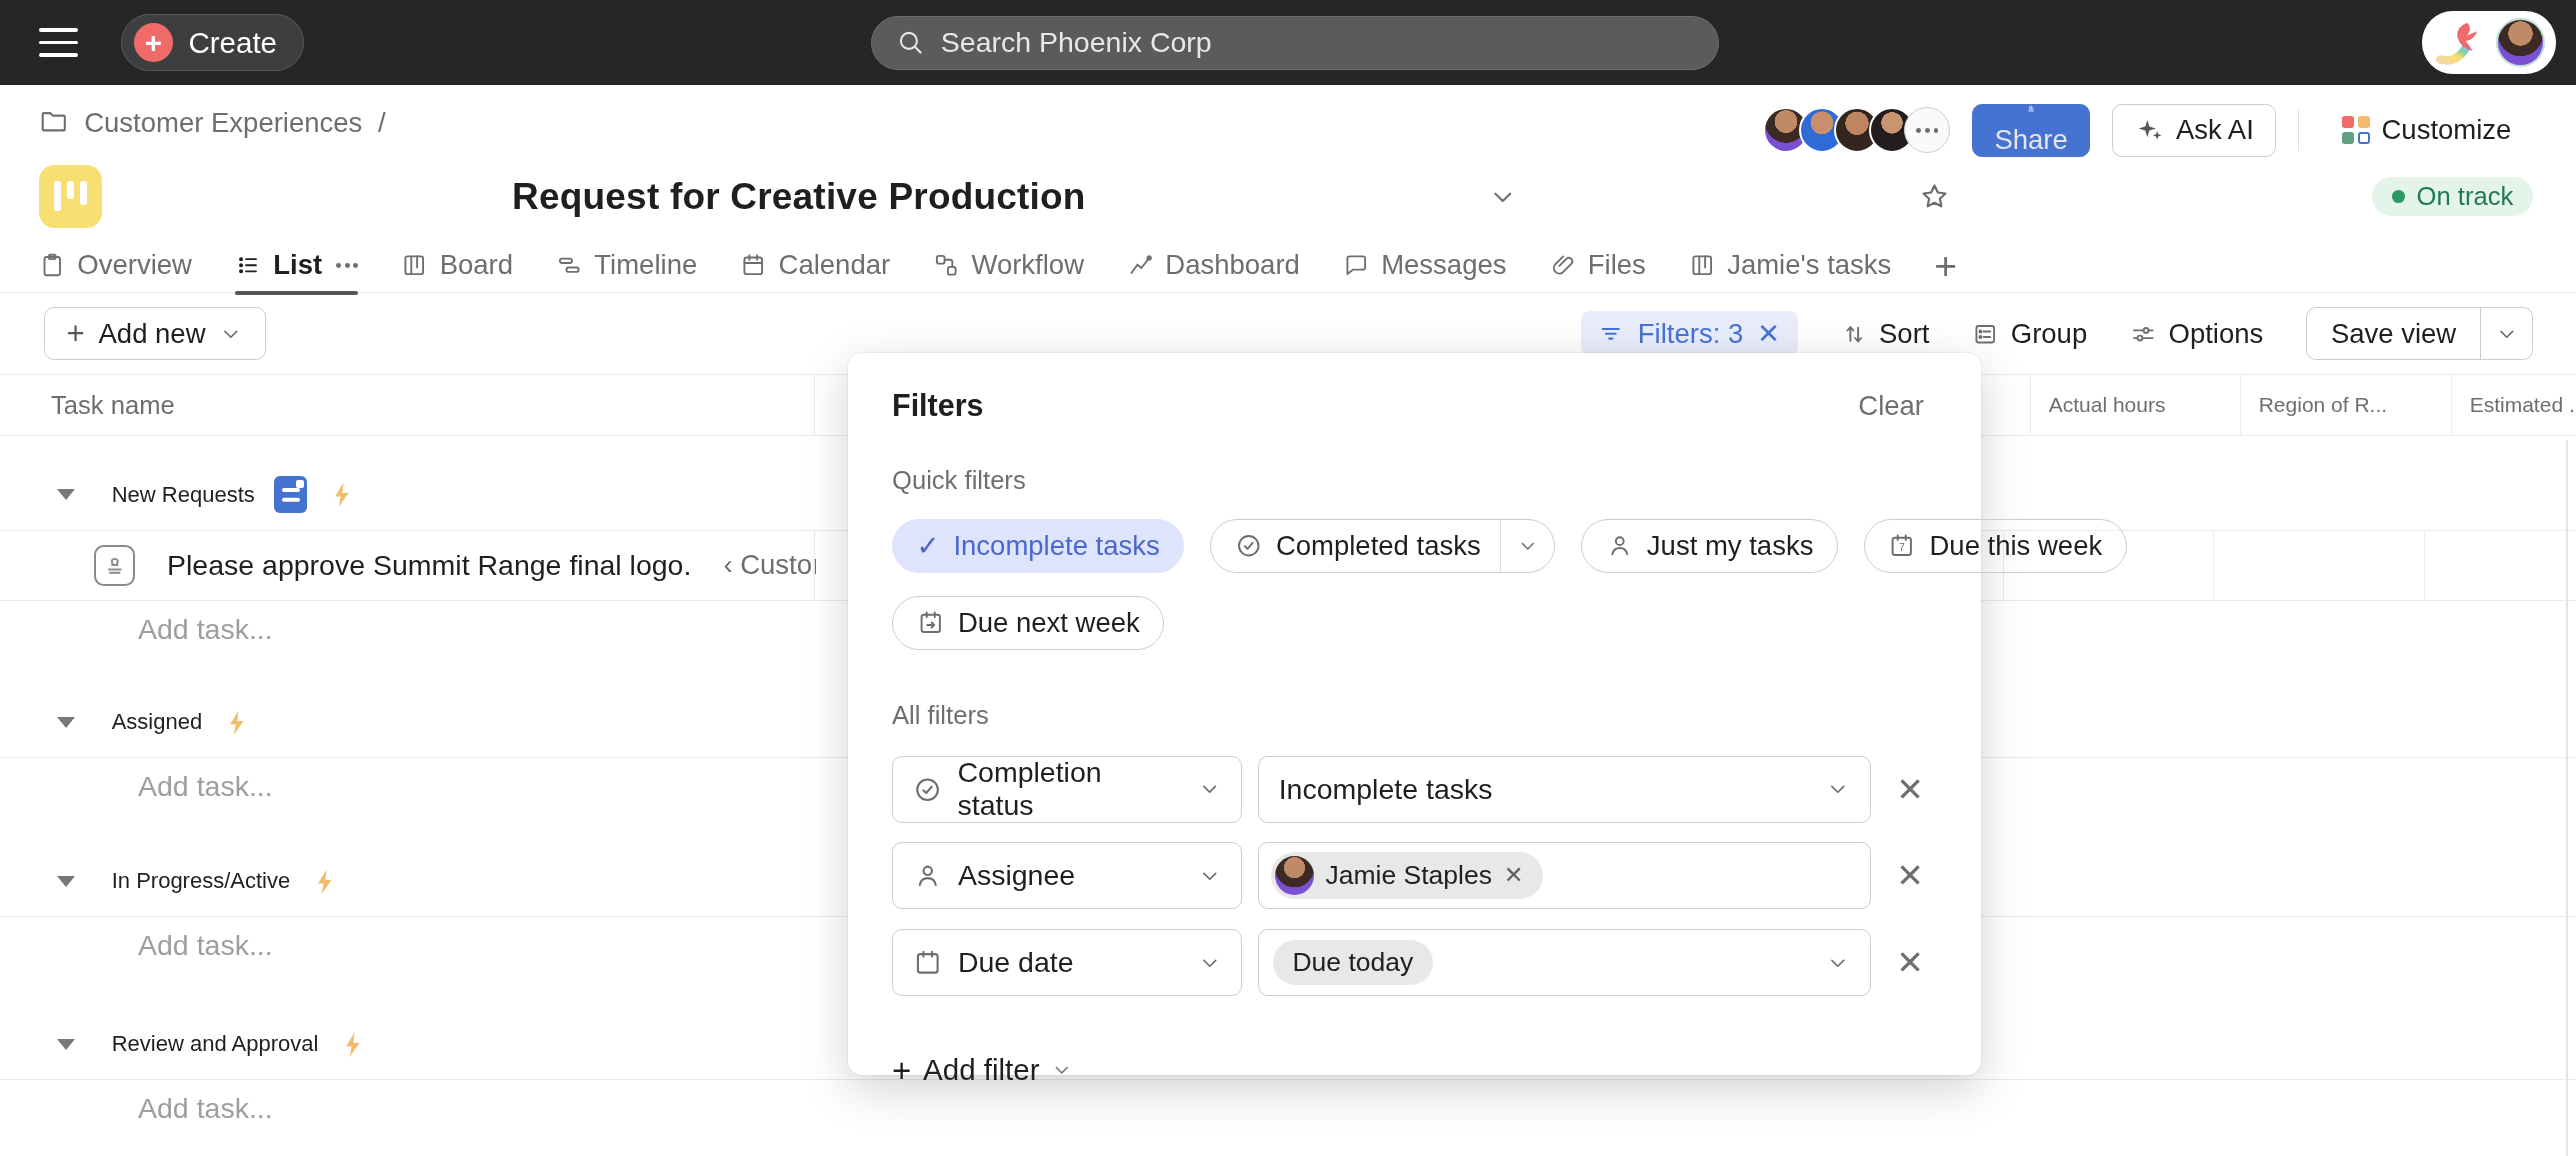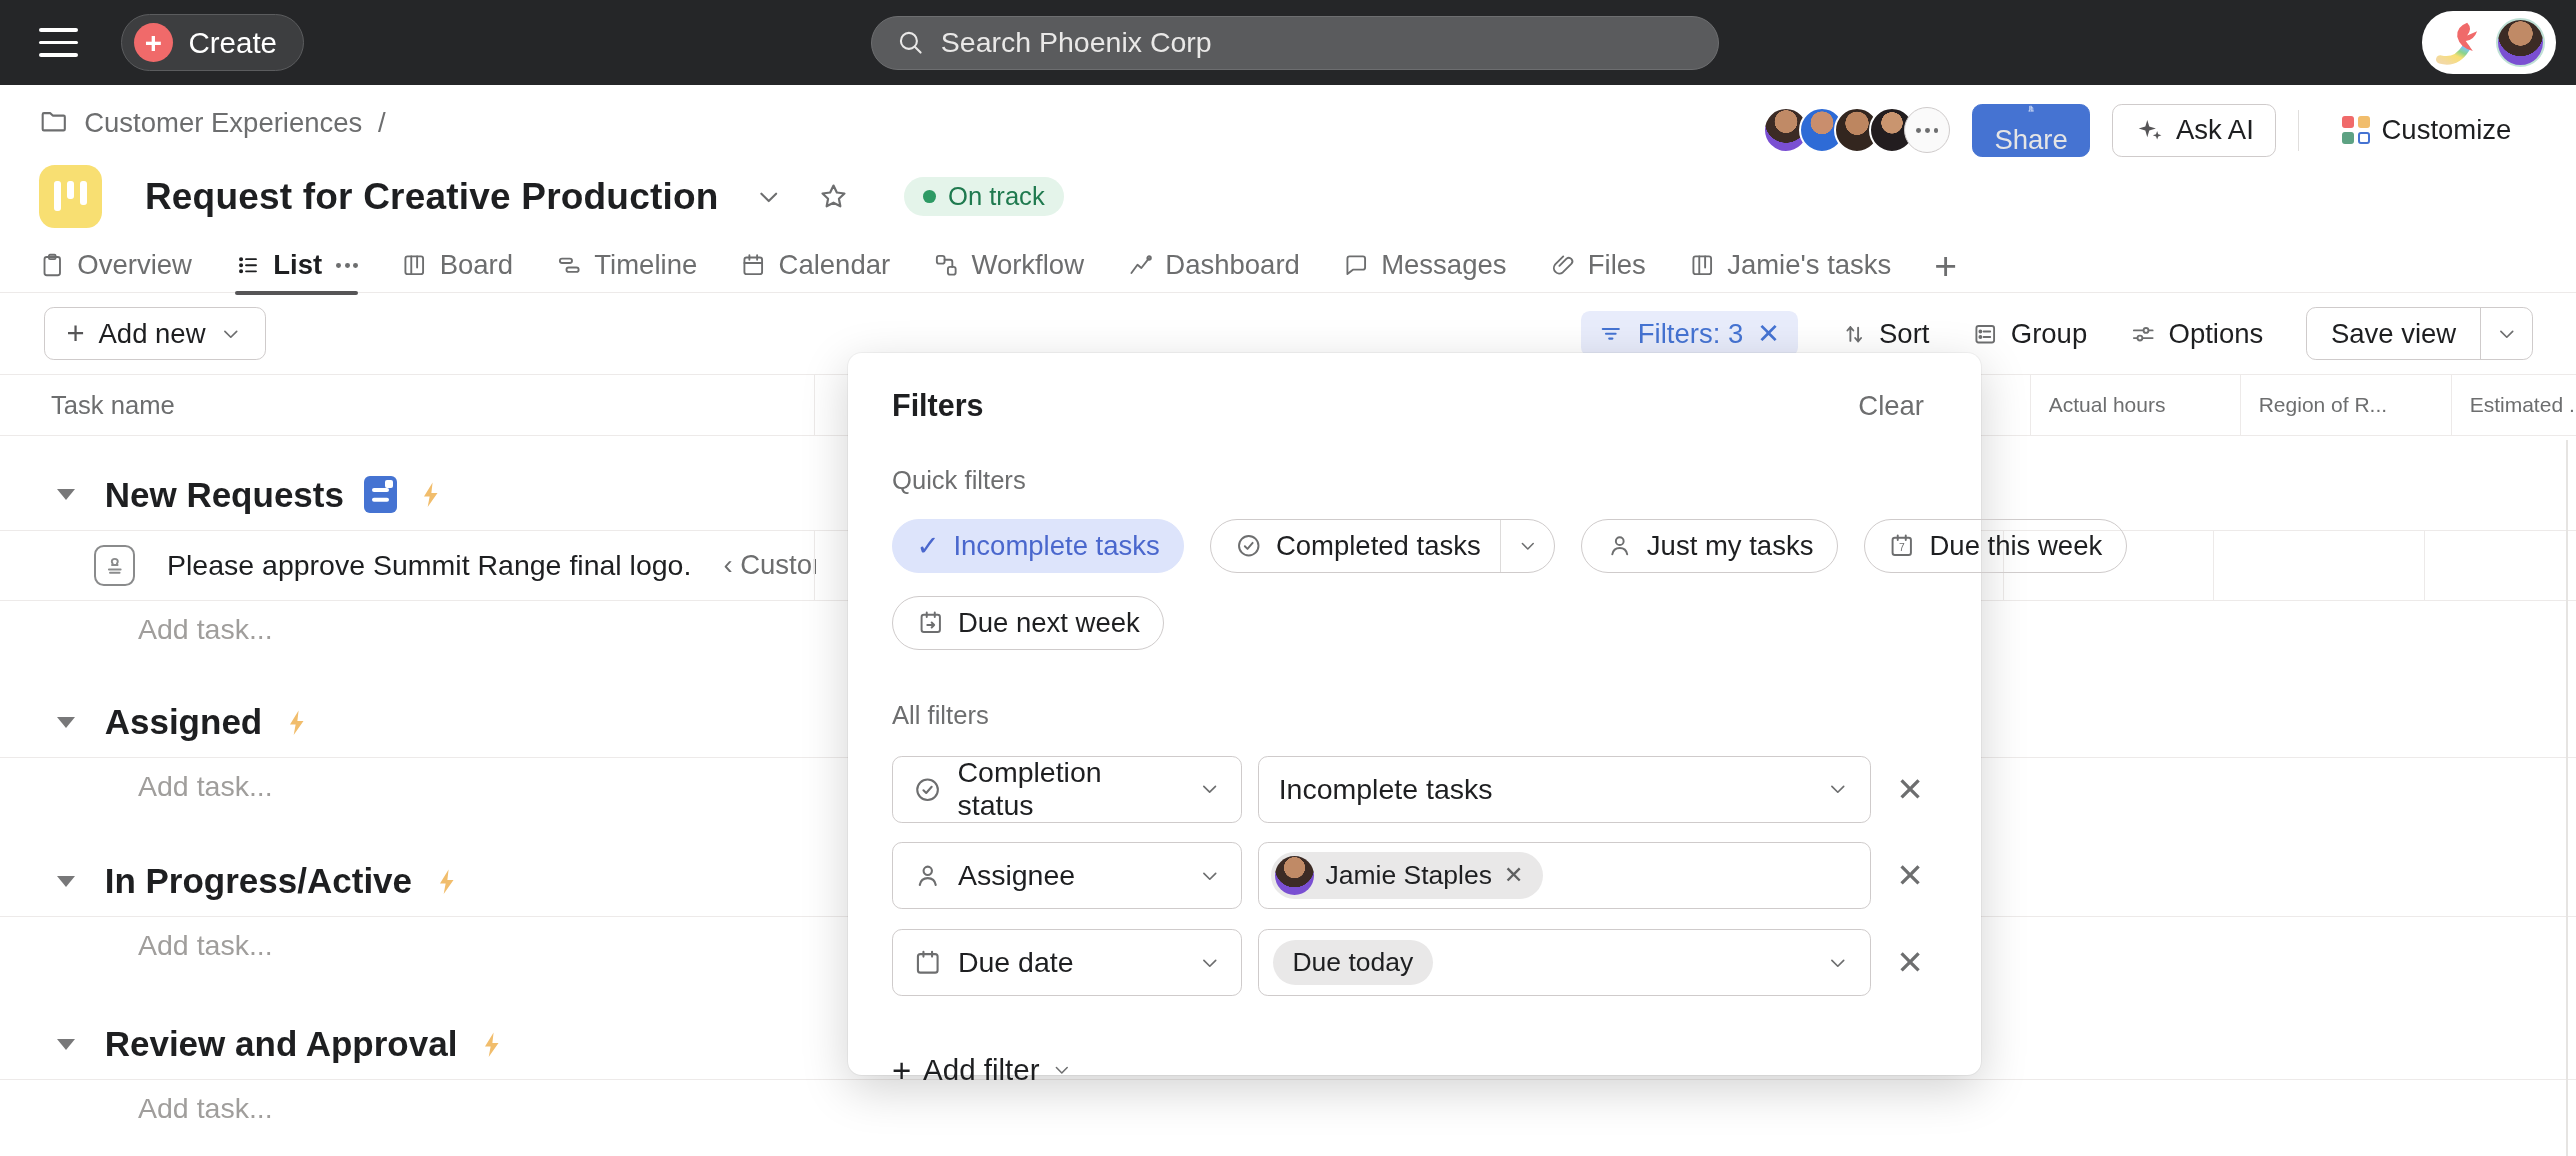--- a/index.html
+++ b/index.html
@@ -38,21 +38,21 @@
   .facepile .avatar{width:46px;height:46px;border:2px solid #fff;}
   .facepile .avatar + .avatar{margin-left:-10.8px;}
   .face-more{width:46px;height:46px;margin-left:-10.8px;border-radius:50%;background:#fafafa;border:1px solid var(--border);display:flex;align-items:center;justify-content:center;gap:3.9px;}
   .face-more i{width:4.9px;height:4.9px;border-radius:50%;background:var(--muted);}
   .btn{display:flex;align-items:center;gap:11.8px;height:53px;padding:0 21.6px;border:1px solid var(--border);border-radius:9.8px;background:#fff;font-size:27.5px;color:var(--ink);cursor:pointer;}
   .btn-share{background:var(--accent);border-color:var(--accent);color:#e5e5e5;flex-direction:column;}
   .vdiv{width:1px;height:41px;background:#e0dedd;}
   .cust-grid{display:grid;grid-template-columns:11.8px 11.8px;grid-template-rows:11.8px 11.8px;gap:3.9px;}
   .cust-grid i{border-radius:2.9px;}
   .cg1{background:#f06a6a}.cg2{background:#f1bd6c}.cg3{background:#5da283}.cg4{background:#fff;border:2.5px solid var(--accent);}
-  .titlerow{display:flex;align-items:center;margin-top:11.8px;height:67px;gap:35px;}
+  .titlerow{display:flex;align-items:center;margin-top:11.8px;height:67px;gap:7px;justify-content:space-between;}
   .proj-icon{width:63px;height:63px;border-radius:15.7px;background:#f8df72;display:flex;align-items:flex-start;justify-content:center;gap:5.9px;padding-top:15.7px;}
   .proj-icon i{width:6.9px;border-radius:2.9px;background:#fff;display:block;}
   .proj-title{font-size:37px;font-weight:700;margin-left:7.9px;letter-spacing:0.2px;}
   .status-badge{margin-left:19.7px;display:flex;align-items:center;gap:11.8px;height:39px;padding:0 19.7px;border-radius:19.7px;background:#e4f4ea;color:#1f7a4f;font-size:25.6px;font-weight:500;}
   .status-dot{width:12.8px;height:12.8px;border-radius:50%;background:#2d9a64;}
 
   
   .tabs{display:flex;align-items:center;gap:43px;padding:0 39px;height:55px;border-bottom:1px solid var(--line);margin-top:7.9px;}
   .tab{position:relative;display:flex;align-items:center;gap:11.8px;height:55px;color:var(--muted);font-size:27.5px;cursor:pointer;white-space:nowrap;}
   .tab.active{color:var(--ink);font-weight:700;}
@@ -73,21 +73,21 @@
 
   
   .thead{position:relative;height:62px;border-top:1px solid var(--line);border-bottom:1px solid var(--line);}
   .th-task{position:absolute;left:51px;top:0;bottom:0;display:flex;align-items:center;color:var(--muted);font-size:25.6px;}
   .th-col{position:absolute;top:0;bottom:0;border-left:1px solid var(--line);display:flex;align-items:center;padding-left:17.7px;color:var(--muted);font-size:21px;white-space:nowrap;overflow:hidden;margin-left:27px;}
   .colsep{position:absolute;top:0;bottom:0;border-left:1px solid var(--line);}
   .scrollline{position:absolute;right:7.9px;top:440px;bottom:0;width:2px;background:#e6e4e2;}
 
   .sec-h{display:flex;align-items:center;gap:19.7px;height:71px;padding-left:57px;border-bottom:1px solid var(--line);}
   .tri{width:0;height:0;border-left:9.8px solid transparent;border-right:9.8px solid transparent;border-top:11.8px solid #787879;cursor:pointer;}
-  .sec-name{font-size:35px;font-weight:700;margin-left:10px;}
+  .sec-name{font-size:22px;font-weight:400;margin-left:17px;}
   .doc-ic{width:33px;height:37px;border-radius:5.9px;background:var(--accent);position:relative;}
   .doc-ic::before{content:"";position:absolute;left:7.9px;right:7.9px;top:11.8px;height:3.9px;background:#fff;border-radius:2px;box-shadow:0 9.8px 0 #fff;}
   .doc-ic::after{content:"";position:absolute;right:3.9px;top:3.9px;width:7.9px;height:7.9px;background:#fff;border-radius:2px;}
   .task-row{position:relative;height:70px;border-bottom:1px solid var(--line);}
   .task-main{position:absolute;left:94px;top:0;bottom:0;width:722px;display:flex;align-items:center;gap:32px;overflow:hidden;white-space:nowrap;text-align:center;}
   .stamp{flex:0 0 auto;width:41px;height:41px;border:2px solid #8a8b8c;border-radius:9.8px;display:flex;align-items:center;justify-content:center;}
   .task-title{font-size:28.5px;}
   .task-link{color:var(--muted);font-size:27.5px;}
   .cellsep{position:absolute;top:0;bottom:0;border-left:1px solid var(--line);}
   .addtask{height:57px;display:flex;align-items:center;padding-left:138px;color:#a09e9c;font-size:28.5px;cursor:pointer;}

